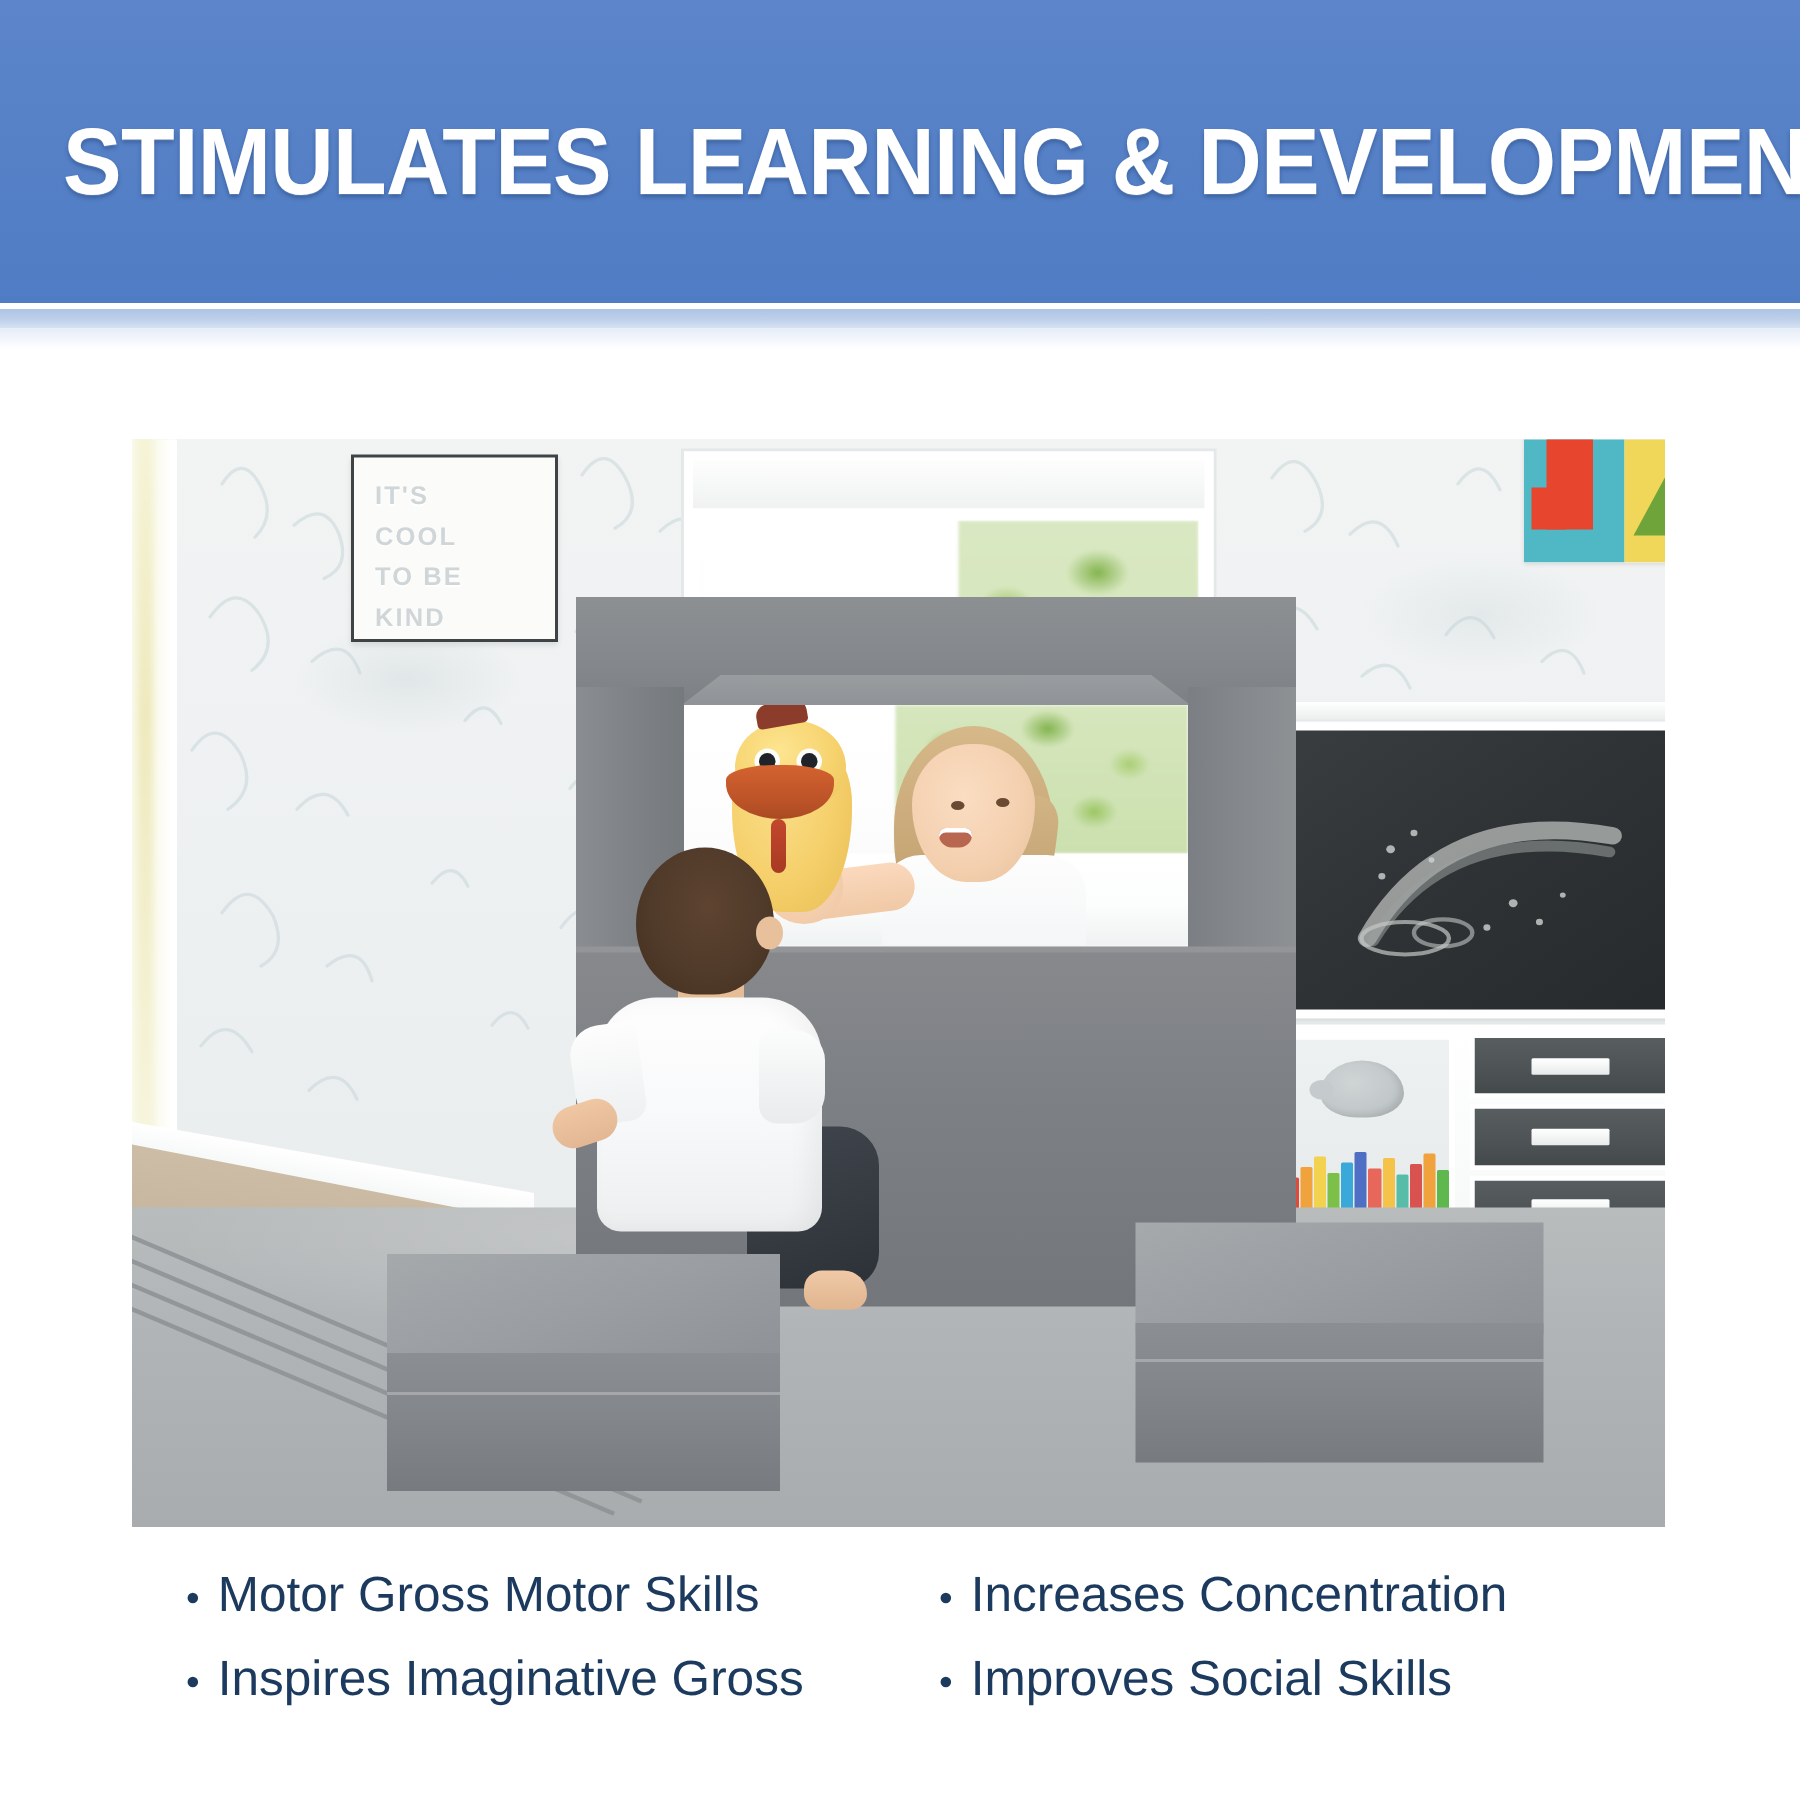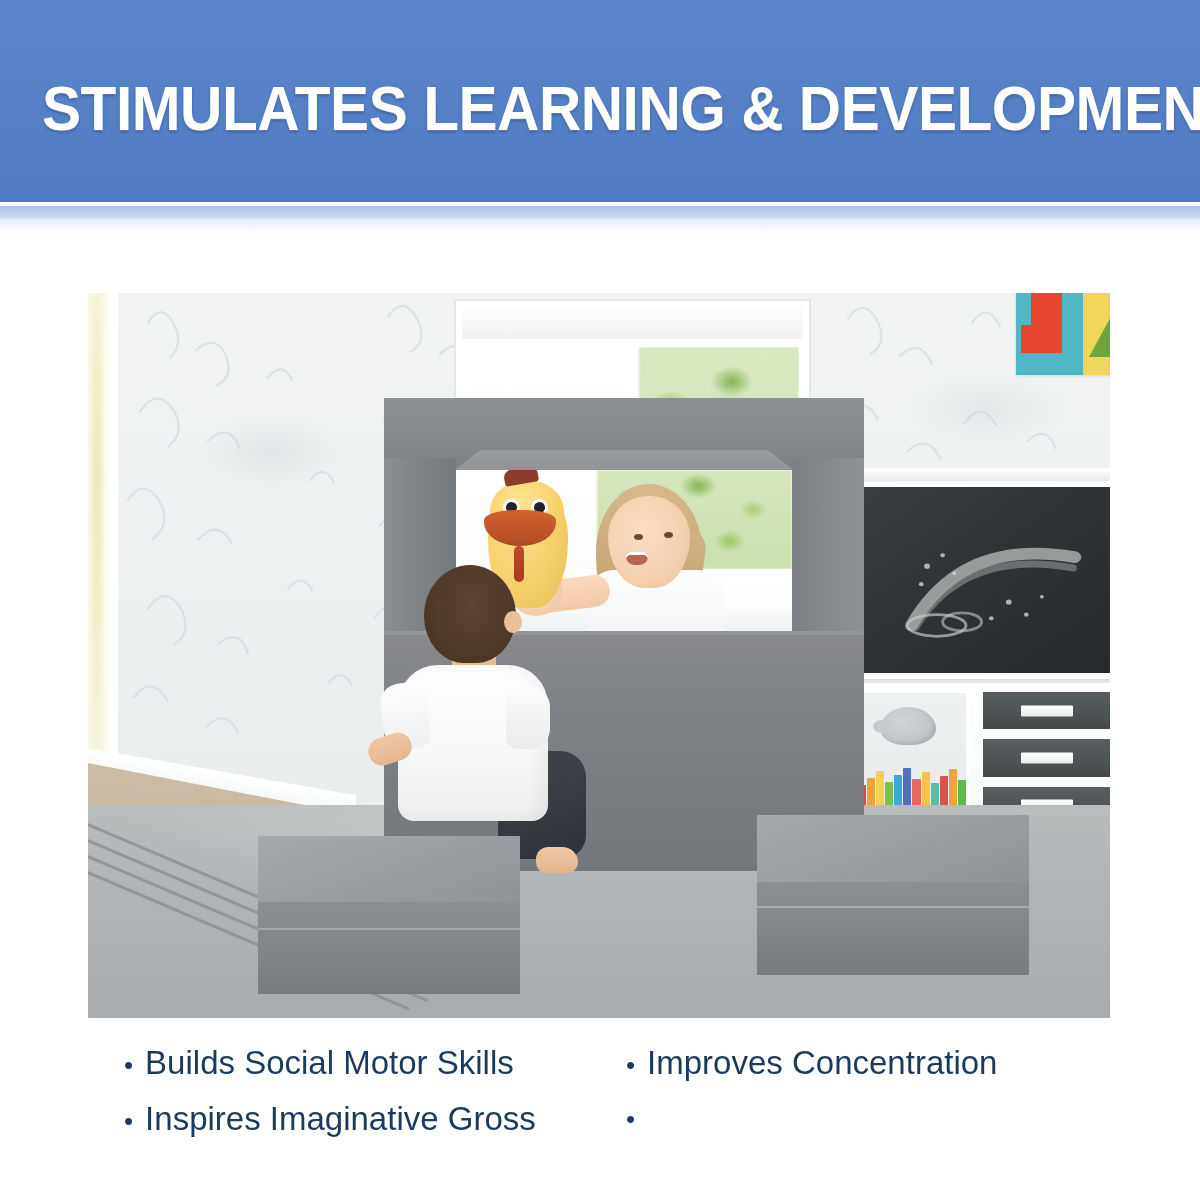--- a/index.html
+++ b/index.html
@@ -635,20 +635,26 @@
         <path d="M600 392 q16 -20 28 4"></path>
         <path d="M680 356 q16 -20 28 4"></path>
       </g>
     </svg>
 
     <div class="left-window">
       <div class="left-window-glow"></div>
     </div>
     <div class="left-wall-trim"></div>
 
+    <div class="poster">
+      <div class="poster-line">IT'S</div>
+      <div class="poster-line">COOL</div>
+      <div class="poster-line">TO BE</div>
+      <div class="poster-line">KIND</div>
+    </div>
 
     <div class="art">
       <div class="art-a"></div>
       <div class="art-b"></div>
     </div>
 
     <div class="main-window">
       <div class="win-sash-top"></div>
       <div class="win-glass">
         <div class="win-foliage"></div>
@@ -776,31 +782,32 @@
         <div class="blk-seam" style="top:26%;"></div>
       </div>
     </div>
 
   </div>
 
   <div class="bullets">
     <div class="bullet-col left" id="col-left">
         <div class="bullet-row">
           <span class="bullet-dot">•</span>
-          <span>Builds Social Motor Skills</span>
+          <span>Motor Gross Motor Skills</span>
         </div>
         <div class="bullet-row">
           <span class="bullet-dot">•</span>
           <span>Inspires Imaginative Gross</span>
         </div>
       </div>
     <div class="bullet-col right" id="col-right">
         <div class="bullet-row">
           <span class="bullet-dot">•</span>
-          <span>Improves Concentration</span>
+          <span>Increases Concentration</span>
         </div>
         <div class="bullet-row">
           <span class="bullet-dot">•</span>
+          <span>Improves Social Skills</span>
         </div>
       </div>
   </div>
 
 </div>
 
 </body></html>

